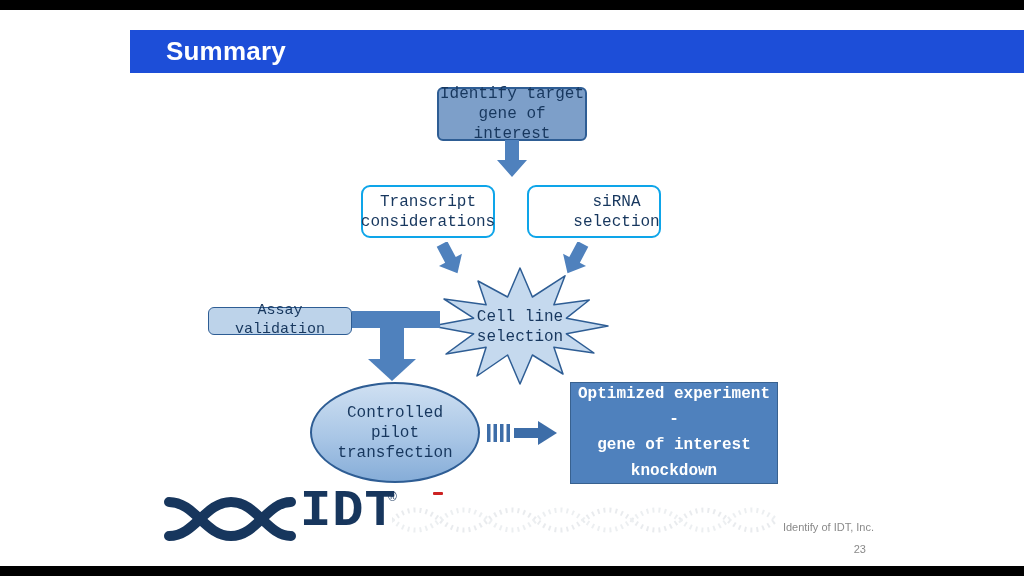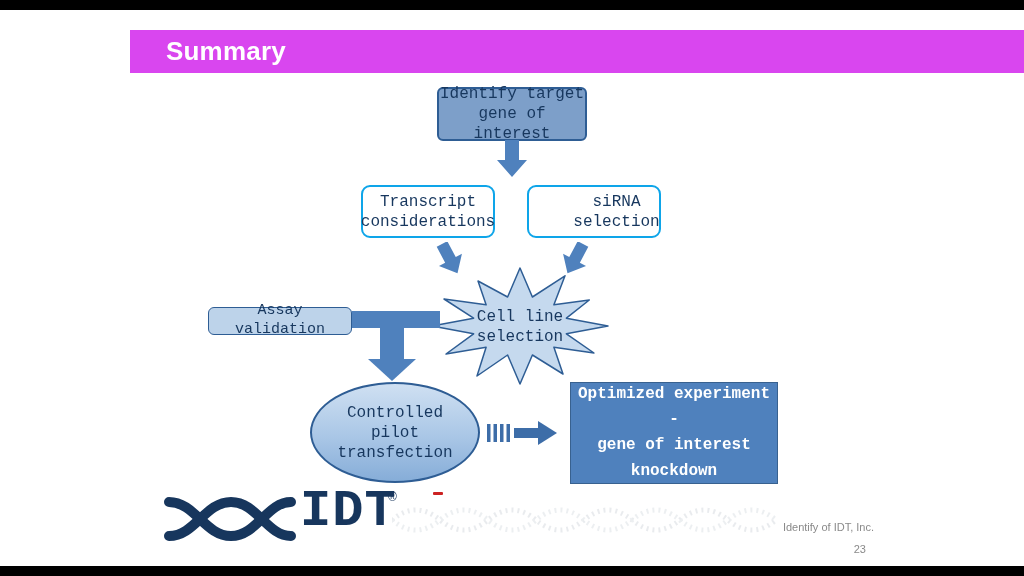--- a/index.html
+++ b/index.html
@@ -13,21 +13,21 @@
     overflow: hidden;
     margin: 0 auto;
   }
   .bar-black { position: absolute; left: 0; width: 1024px; height: 10px; background: #000; }
   .bar-top { top: 0; }
   .bar-bottom { bottom: 0; }
 
   .title-bar {
     position: absolute;
     left: 130px; top: 30px; right: 0; height: 43px;
-    background: #d946ef;
+    background: #1d4ed8;
     display: flex; align-items: center;
   }
   .title-bar .title-text {
     color: #ffffff; font-size: 26px; font-weight: bold;
     padding-left: 36px; letter-spacing: 0.2px;
   }
 
   .node {
     position: absolute;
     display: flex; align-items: center; justify-content: center;

